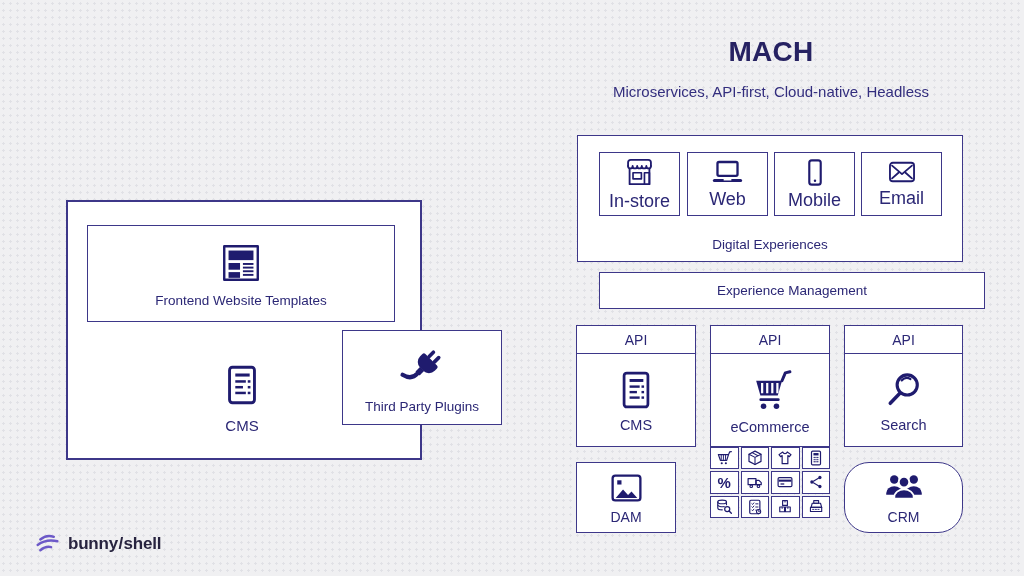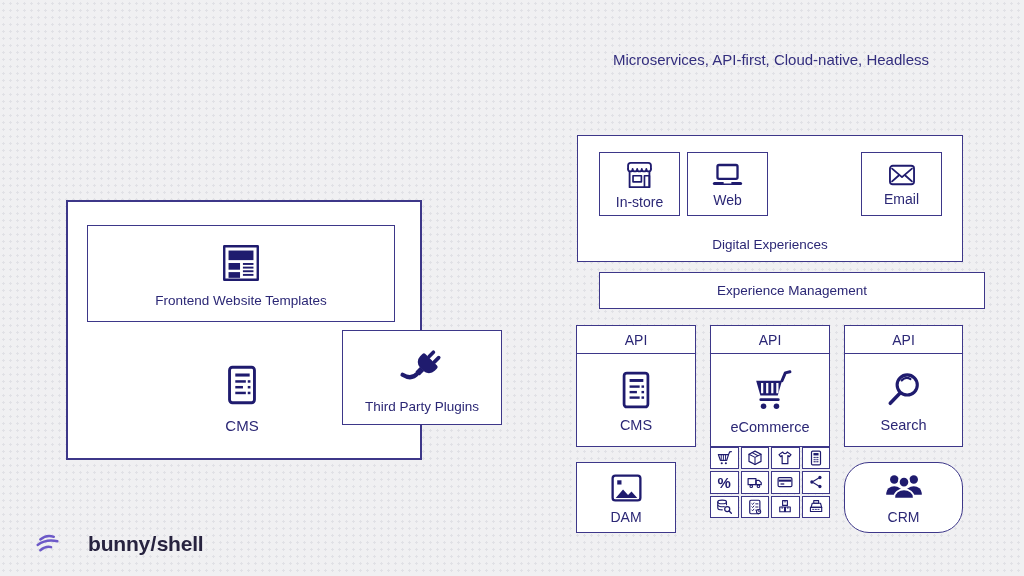--- a/index.html
+++ b/index.html
@@ -24,52 +24,53 @@
   .lbl{font-size:13.5px;color:var(--text);font-weight:500;}
   .lbl15{font-size:15px;color:var(--text);font-weight:500;}
 
   .mono-outer{left:66px;top:200px;width:356px;height:260px;border-width:2px;}
   .frontend-box{left:19px;top:23px;width:308px;height:97px;display:flex;flex-direction:column;align-items:center;justify-content:center;gap:7px;}
   .cms-stack{position:absolute;left:114px;top:160px;width:120px;display:flex;flex-direction:column;align-items:center;gap:9px;}
   .plugins-box{left:342px;top:330px;width:160px;height:95px;display:flex;flex-direction:column;align-items:center;justify-content:center;gap:3px;z-index:3;}
 
   .digital-box{left:577px;top:135px;width:386px;height:127px;}
   .channel{width:81px;height:64px;top:16px;display:flex;flex-direction:column;align-items:center;justify-content:center;gap:3px;}
-  .channel .lbl{font-size:14px;}
+  .channel .lbl{font-size:18px;}
   .dig-label{position:absolute;left:0;right:0;bottom:9px;text-align:center;font-size:13.5px;color:var(--text);font-weight:500;}
   .exp-box{left:599px;top:272px;width:386px;height:37px;display:flex;align-items:center;justify-content:center;font-size:13.5px;color:var(--text);font-weight:500;}
 
   .api-col{top:325px;width:120px;height:122px;display:flex;flex-direction:column;}
   .api-head{height:27px;border-bottom:1.5px solid var(--border);display:flex;align-items:center;justify-content:center;font-size:14px;color:var(--text);font-weight:500;flex:none;}
   .api-body{flex:1;display:flex;flex-direction:column;align-items:center;justify-content:center;gap:5px;}
   .api-body .lbl{font-size:14.5px;}
 
   .modules-grid{position:absolute;left:710px;top:447px;width:120px;height:71px;display:grid;grid-template-columns:repeat(4,1fr);grid-template-rows:repeat(3,1fr);gap:2px;box-sizing:border-box;}
   .gcell{background:#fff;border:1.2px solid var(--border);display:flex;align-items:center;justify-content:center;}
   .gcell svg{width:18px;height:18px;}
   .pct{font-size:15px;font-weight:700;color:var(--navy);}
 
   .dam-box{left:576px;top:462px;width:100px;height:71px;display:flex;flex-direction:column;align-items:center;justify-content:center;gap:4px;}
   .crm-box{left:844px;top:462px;width:119px;height:71px;display:flex;flex-direction:column;align-items:center;justify-content:center;gap:3px;border-radius:25px;}
   .dam-box .lbl,.crm-box .lbl{font-size:14px;}
 
   .brand{position:absolute;left:34px;top:532px;display:flex;align-items:center;gap:7px;}
-  .brand-text{font-size:21px;font-weight:700;color:#27233f;letter-spacing:-0.2px;margin-left:20px;}
+  .brand-text{font-size:17px;font-weight:700;color:#27233f;letter-spacing:-0.2px;}
   .slash{font-weight:600;padding:0 .5px;}
 
   svg .s{stroke:var(--navy);fill:none;stroke-linecap:round;stroke-linejoin:round;}
   svg .f{fill:var(--navy);}
 </style>
 </head>
 <body>
 
 <div class="page">
 
 
   <div class="mach-head">
+    <div class="title">MACH</div>
     <div class="subtitle">Microservices, API-first, Cloud-native, Headless</div>
   </div>
 
   <div class="box mono-outer">
     <div class="box frontend-box">
       <svg width="46" height="46" viewBox="0 0 48 48">
         <rect x="6.5" y="6.5" width="35" height="35" fill="#fff" class="s" stroke-width="2.5"></rect>
         <rect class="f" x="11" y="11" width="26" height="10"></rect>
         <rect class="f" x="11" y="24" width="12" height="7"></rect>
         <rect class="f" x="11" y="33.5" width="12" height="6"></rect>
@@ -120,20 +121,27 @@
       </svg>
       <div class="lbl">In-store</div>
     </div>
     <div class="box channel" style="left:109px;">
       <svg width="37" height="28" viewBox="0 0 48 36">
         <rect class="s" stroke-width="3" x="11" y="5" width="26" height="18" rx="2"></rect>
         <rect class="f" x="5" y="27" width="38" height="4" rx="2"></rect>
         <rect fill="#fff" x="19" y="27" width="10" height="2"></rect>
       </svg>
       <div class="lbl">Web</div>
+    </div>
+    <div class="box channel" style="left:196px;">
+      <svg width="20" height="29" viewBox="0 0 28 40">
+        <rect class="s" stroke-width="3" x="6" y="3" width="16" height="34" rx="3.5"></rect>
+        <circle class="f" cx="14" cy="31.5" r="1.7"></circle>
+      </svg>
+      <div class="lbl">Mobile</div>
     </div>
     <div class="box channel" style="left:283px;">
       <svg width="34" height="26" viewBox="0 0 48 36">
         <rect class="s" stroke-width="2.6" x="7" y="5" width="34" height="26" rx="4"></rect>
         <path class="s" stroke-width="2.6" d="M10,9 L24,21 L38,9"></path>
         <path class="s" stroke-width="2.6" d="M10,27 L19,19 M38,27 L29,19"></path>
       </svg>
       <div class="lbl">Email</div>
     </div>
     <div class="dig-label">Digital Experiences</div>

